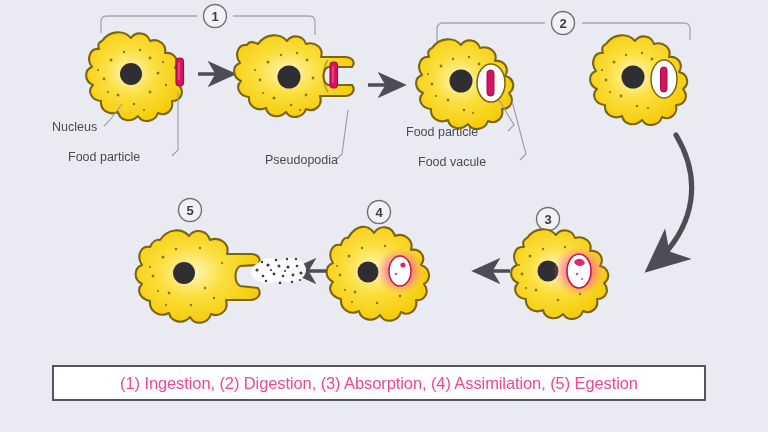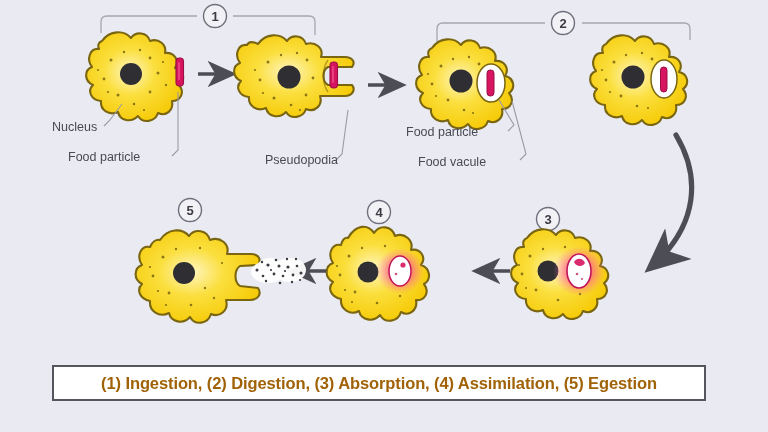--- a/index.html
+++ b/index.html
@@ -29,22 +29,22 @@
     left:52px;top:365px;
     width:654px;height:36px;
     background:#ffffff;
     border:2.5px solid #55555e;
     box-sizing:border-box;
     display:flex;align-items:center;justify-content:center;
   }
   .caption-text{
     font-family:"Liberation Sans", sans-serif;
     font-size:16.5px;
-    font-weight:bold;
-    color:#a16207;
+    font-weight:normal;
+    color:#ec4899;
     letter-spacing:-0.1px;
     white-space:nowrap;
   }
 </style>
 </head>
 <body>
 
 <div id="stage">
 <svg width="768" height="432" viewBox="0 0 768 432" xmlns="http://www.w3.org/2000/svg">
   <defs>

